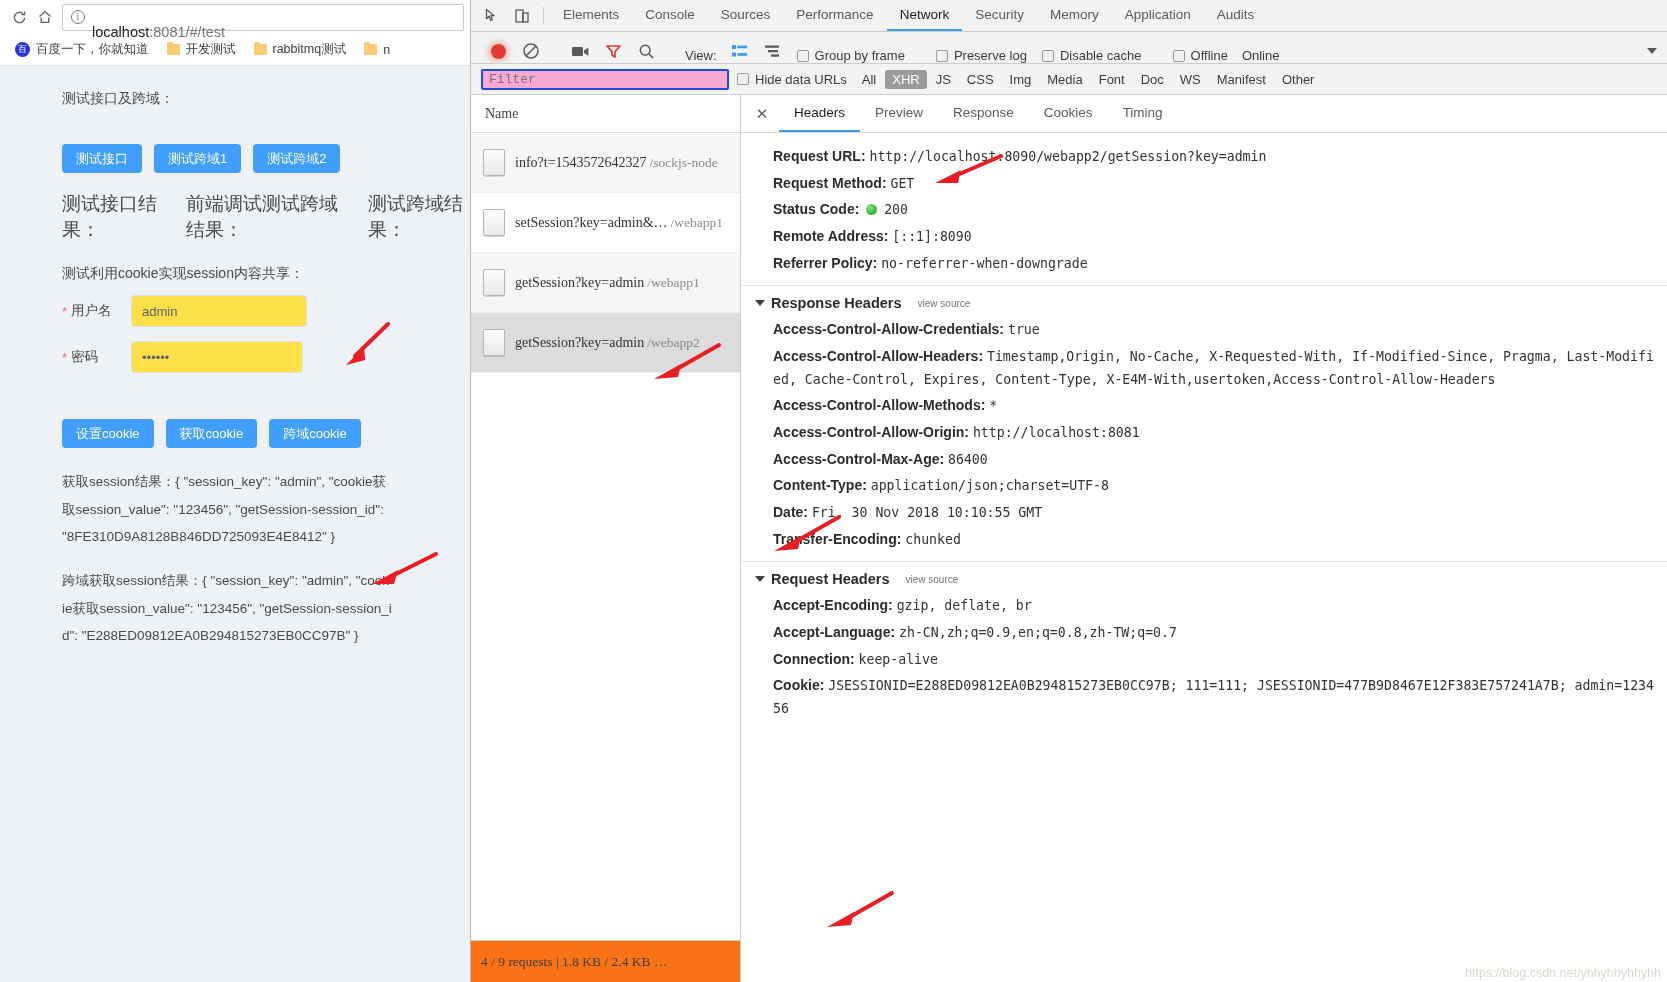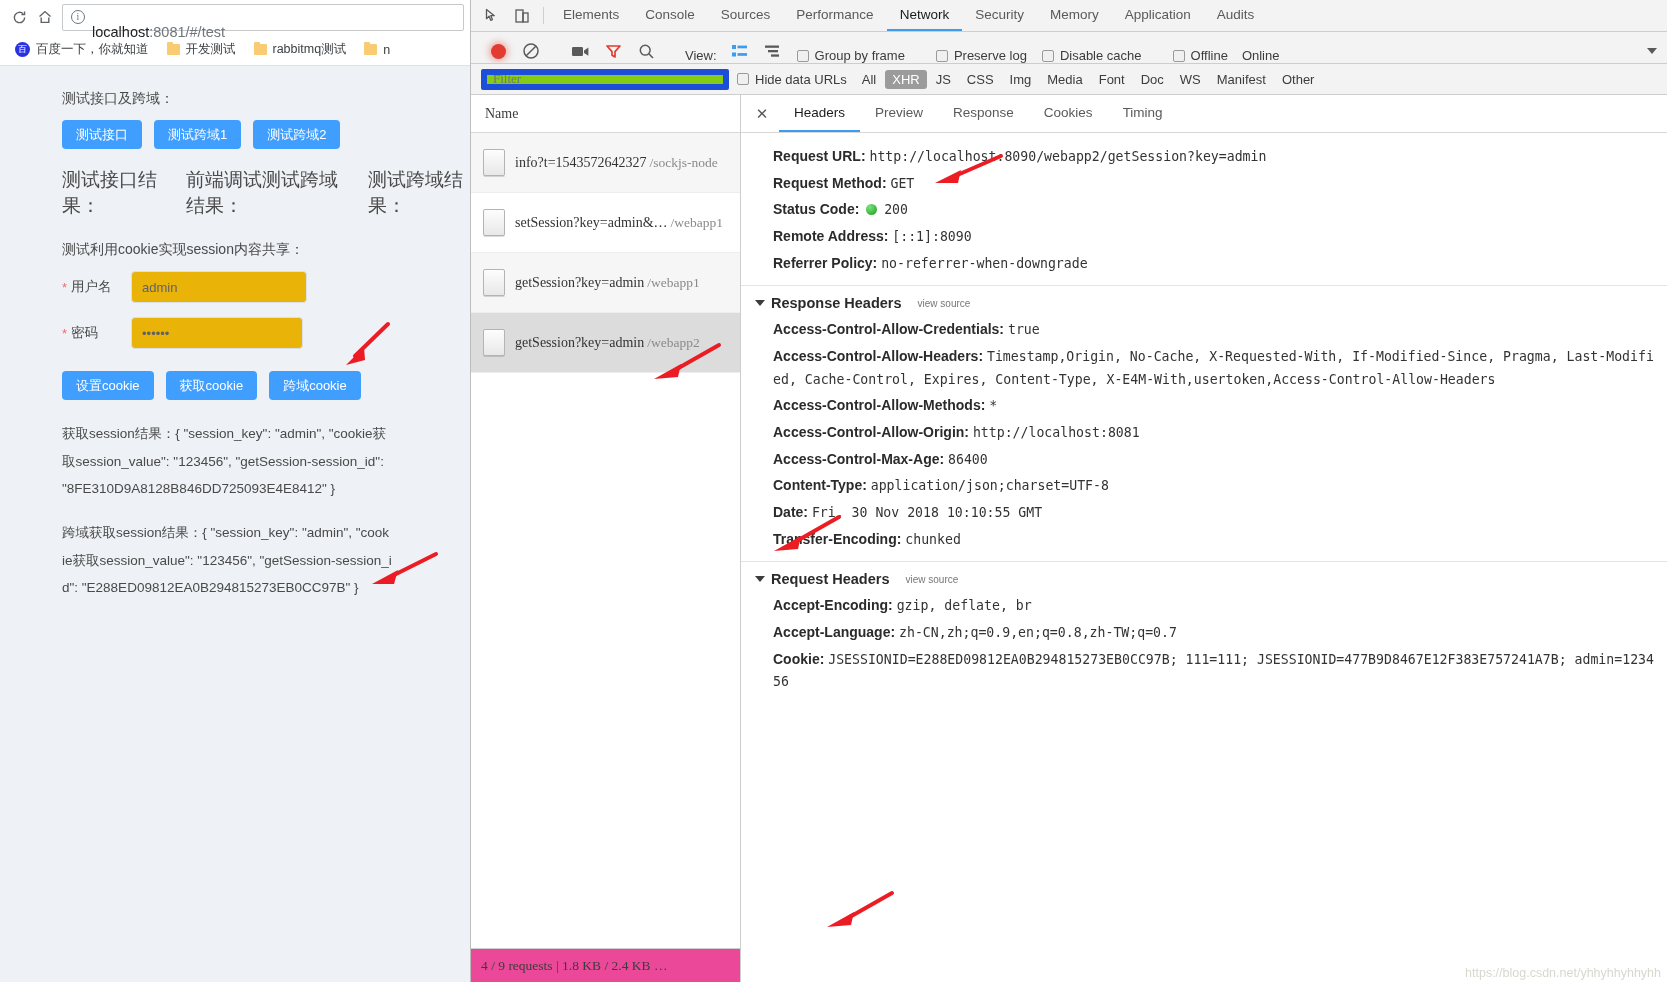--- a/index.html
+++ b/index.html
@@ -36,28 +36,29 @@
   .baidu-ico { width: 15px; height: 15px; border-radius: 50%; background: #2932e1; position: relative; flex: 0 0 15px; }
   .baidu-ico:after { content:"百"; position:absolute; inset:0; color:#fff; font-size:9px; display:flex; align-items:center; justify-content:center; }
 
   .viewport { position: absolute; top: 66px; left: 0; right: 0; bottom: 0; background: #eef1f5; padding: 24px 0 0 62px; }
   .section-label { font-size: 14px; color: #4a4a4a; margin-bottom: 12px; }
   .btn-row { display: flex; gap: 12px; margin-bottom: 18px; }
   .el-btn {
     background: #409eff; color: #fff; border: none; border-radius: 4px;
     font-size: 13px; padding: 8px 14px; font-family: "Liberation Sans", sans-serif; cursor: pointer;
     line-height: 1;
+    margin-top: 24px;
   }
   .results-row { display: flex; gap: 22px; font-size: 19px; color: #4a4a4a; margin-bottom: 22px; }
   .form-label-row { display: flex; align-items: center; margin-bottom: 14px; }
   .req-star { color: #f56c6c; font-size: 13px; margin-right: 4px; }
   .form-label { font-size: 13.5px; color: #4a4a4a; width: 60px; }
   .el-input {
     width: 176px; height: 32px; border: 1px solid #dcdfe6; border-radius: 4px;
-    background: #eab308; font-size: 13px; color: #606266; padding: 0 10px;
+    background: #fde047; font-size: 13px; color: #606266; padding: 0 10px;
     font-family: "Liberation Sans", sans-serif; outline: none;
   }
   .el-input.pw { width: 172px; }
   .cookie-btn-row { display: flex; gap: 12px; margin: 22px 0 20px 0; }
   .result-block { font-size: 13.5px; color: #4a4a4a; line-height: 2.05; width: 330px; word-break: break-all; margin-bottom: 16px; }
 
   
   .devtools { flex: 1; height: 982px; display: flex; flex-direction: column;
     background: #fff; border-left: 1px solid #bdbdbd; font-size: 12px; color: #303942; }
 
@@ -75,40 +76,40 @@
   .tb-btn { width: 30px; height: 24px; display:flex; align-items:center; justify-content:center; color:#5a5a5a; cursor:pointer; }
   .tb-text { font-size: 13px; color: #3c3c3c; margin: 0 5px; white-space: nowrap; }
   .chk { width: 12px; height: 12px; border: 1px solid #9a9a9a; background: #f0f0f0; border-radius: 2px;
     display: inline-block; flex: 0 0 12px; }
   .tb-chk { display: flex; align-items: center; gap: 6px; margin: 0 6px; white-space: nowrap; }
   .tb-chk span { font-size: 13px; color: #3c3c3c; }
   .caret-down { width:0;height:0;border-left:5px solid transparent;border-right:5px solid transparent;border-top:6px solid #5a5a5a; }
 
   .dt-filterbar { height: 31px; display: flex; align-items: center; background: #f3f3f3;
     border-bottom: 1px solid #cdcdcd; padding: 0 10px; gap: 2px; overflow: hidden; }
-  .filter-input { width: 248px; height: 21px; background: #84cc16; border: 6px solid #1d4ed8; border-radius: 2px;
-    font-size: 13px; color: #5a5a5a; padding: 0 6px; outline: none; font-family: Liberation Serif, serif; }
+  .filter-input { width: 248px; height: 21px; background: #f9a8d4; border: 2px solid #1d4ed8; border-radius: 2px;
+    font-size: 13px; color: #5a5a5a; padding: 0 6px; outline: none; font-family: Liberation Mono, monospace; }
   .ftype { font-size: 13px; color: #3c3c3c; padding: 2px 7px; border-radius: 3px; cursor: pointer; white-space: nowrap; }
   .ftype.sel { background: #9b9b9b; color: #fff; }
 
   .dt-body { flex: 1; display: flex; min-height: 0; }
   .req-list { width: 270px; flex: 0 0 270px; border-right: 1px solid #cdcdcd; display: flex; flex-direction: column; background:#fff;font-family:Liberation Serif, serif; }
   .rl-head { height: 38px; border-bottom: 1px solid #d8d8d8; display: flex; align-items: center;
     padding-left: 14px; font-size: 14px; color: #3c3c3c; background: #fff; }
   .rl-rows { flex: 1; overflow: hidden; }
   .rl-row { height: 60px; display: flex; align-items: center; padding-left: 12px; gap: 10px;
     border-bottom: 1px solid #eeeeee; cursor: pointer; }
   .rl-row.alt { background: #f6f6f6; }
   .rl-row.sel { background: #dcdcdc; }
   .doc-ico { width: 22px; height: 27px; background: linear-gradient(#fdfdfd,#e8e8e8); border: 1px solid #b4b4b4;
     border-radius: 2px; flex: 0 0 22px; box-shadow: 0 1px 0 rgba(0,0,0,.14); }
   .rl-txt { min-width: 0; }
   .rl-name { font-size: 14px; color: #333; white-space: nowrap; overflow: hidden; text-overflow: ellipsis; }
   .rl-path { font-size: 13.5px; color: #8a8a8a; white-space: nowrap; overflow: hidden; text-overflow: ellipsis; }
-  .rl-status { height: 34px; border-top: 1px solid #cdcdcd; background: #ec4899; display: flex; align-items: center;
+  .rl-status { height: 42px; border-top: 1px solid #cdcdcd; background: #f97316; display: flex; align-items: center;
     padding-left: 10px; font-size: 13.5px; color: #3c3c3c; white-space: nowrap; overflow: hidden; }
 
   .detail { flex: 1; display: flex; flex-direction: column; min-width: 0; background: #fff; }
   .det-tabs { height: 38px; display: flex; align-items: stretch; border-bottom: 1px solid #d8d8d8; padding-left: 4px; background:#fff; }
   .det-close { width: 34px; display: flex; align-items: center; justify-content: center; color: #5a5a5a; font-size: 15px; cursor: pointer; }
   .det-tab { display: flex; align-items: center; padding: 0 15px; font-size: 13.5px; color: #5a5a5a; cursor: pointer;
     border-bottom: 2px solid transparent; }
   .det-tab.active { color: #1a1a1a; border-bottom-color: #3e9bf0; }
 
   .det-scroll { flex: 1; overflow: hidden; padding: 10px 0 0 0; }
@@ -459,20 +460,24 @@
               <b>Request Headers</b>
               <span class="vs">view source</span>
             </div>
             <div class="hline">
               <span class="k">Accept-Encoding:</span>
               <span class="v">gzip, deflate, br</span>
             </div>
             <div class="hline nowrapline">
               <span class="k">Accept-Language:</span>
               <span class="v">zh-CN,zh;q=0.9,en;q=0.8,zh-TW;q=0.7</span>
+            </div>
+            <div class="hline">
+              <span class="k">Connection:</span>
+              <span class="v">keep-alive</span>
             </div>
             <div class="hline">
               <span class="k">Cookie:</span>
               <span class="v">JSESSIONID=E288ED09812EA0B294815273EB0CC97B; 111=111; JSESSIONID=477B9D8467E12F383E757241A7B; admin=123456</span>
             </div>
           </div>
 
         </div>
       </div>
     </div>

